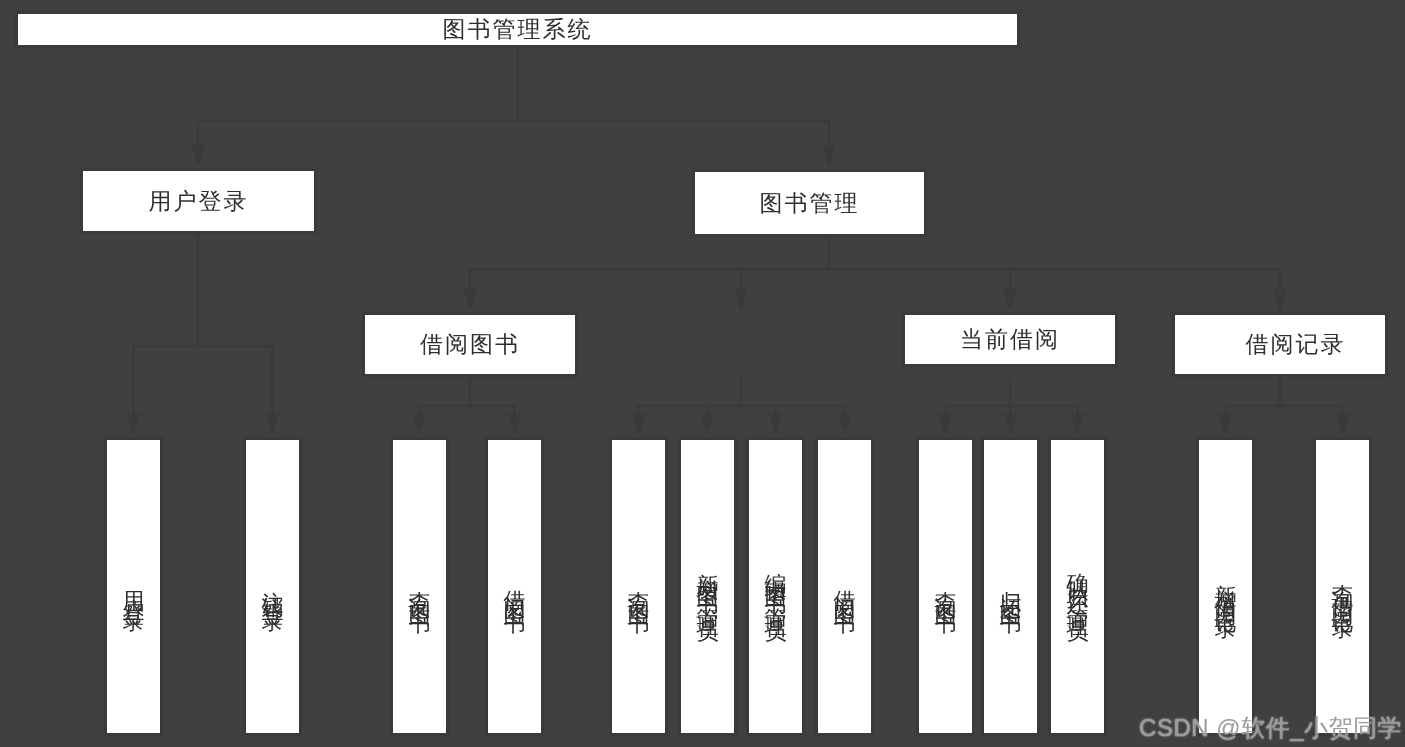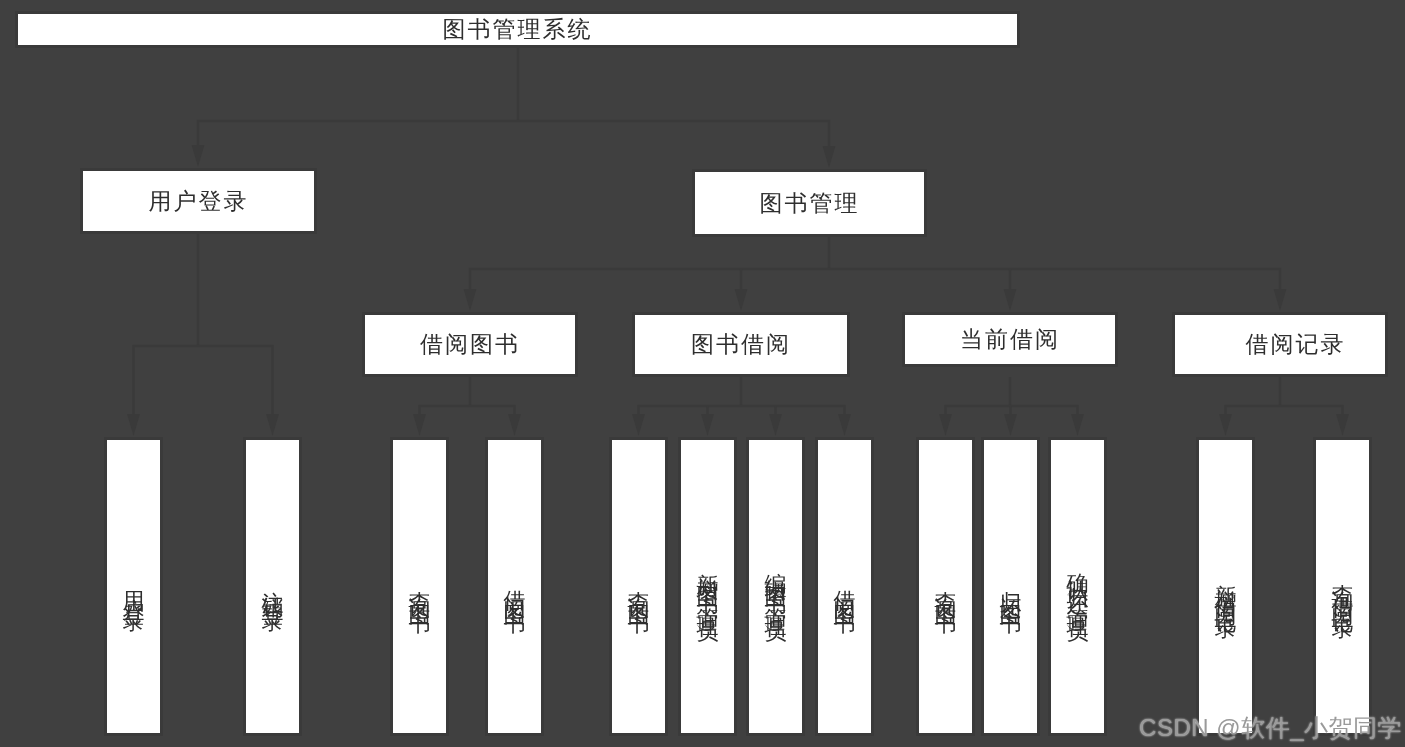--- a/index.html
+++ b/index.html
@@ -107,21 +107,20 @@
       <path d="M1336,414 L1349,414 L1342.5,436 Z"></path>
     </g>
   </svg>
 
   <div class="node h" style="left:15px; top:11px; width:1005px; height:37px;">图书管理系统</div>
 
   <div class="node h" style="left:80px; top:168px; width:237px; height:66px;">用户登录</div>
   <div class="node h" style="left:692px; top:169px; width:235px; height:68px;">图书管理</div>
 
   <div class="node h" style="left:362px; top:312px; width:216px; height:65px;">借阅图书</div>
-  <div class="node h" style="left:632px; top:312px; width:218px; height:65px;">图书借阅</div>
   <div class="node h" style="left:902px; top:312px; width:216px; height:55px;">当前借阅</div>
   <div class="node h" style="left:1172px; top:312px; width:216px; height:65px;padding-left:31px;">借阅记录</div>
 
   <div class="node v" style="left:104px; top:437px; width:59px; height:299px;">用户登录</div>
   <div class="node v" style="left:243px; top:437px; width:59px; height:299px;">注销登录</div>
 
   <div class="node v" style="left:390px; top:437px; width:59px; height:299px;">查询图书</div>
   <div class="node v" style="left:485px; top:437px; width:59px; height:299px;">借阅图书</div>
 
   <div class="node v" style="left:609px; top:437px; width:59px; height:299px;">查询图书</div>

